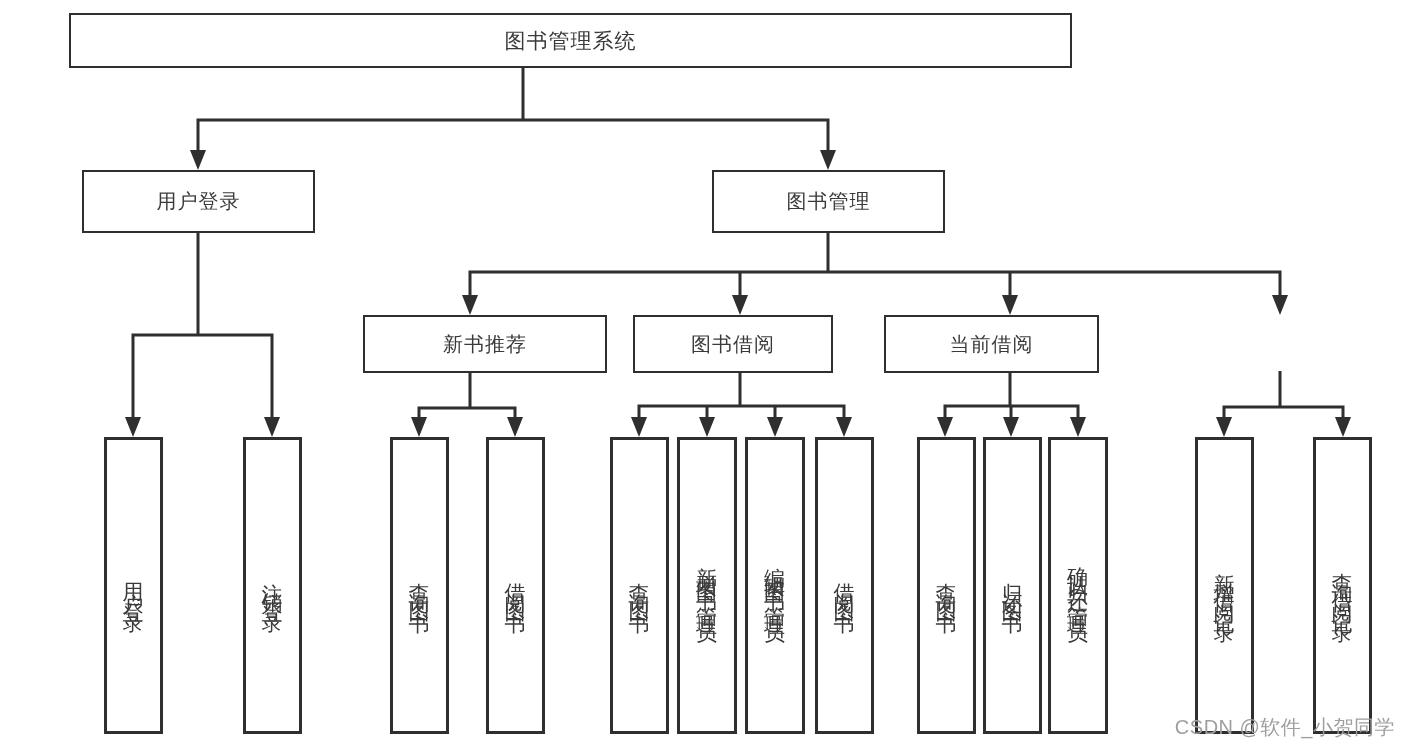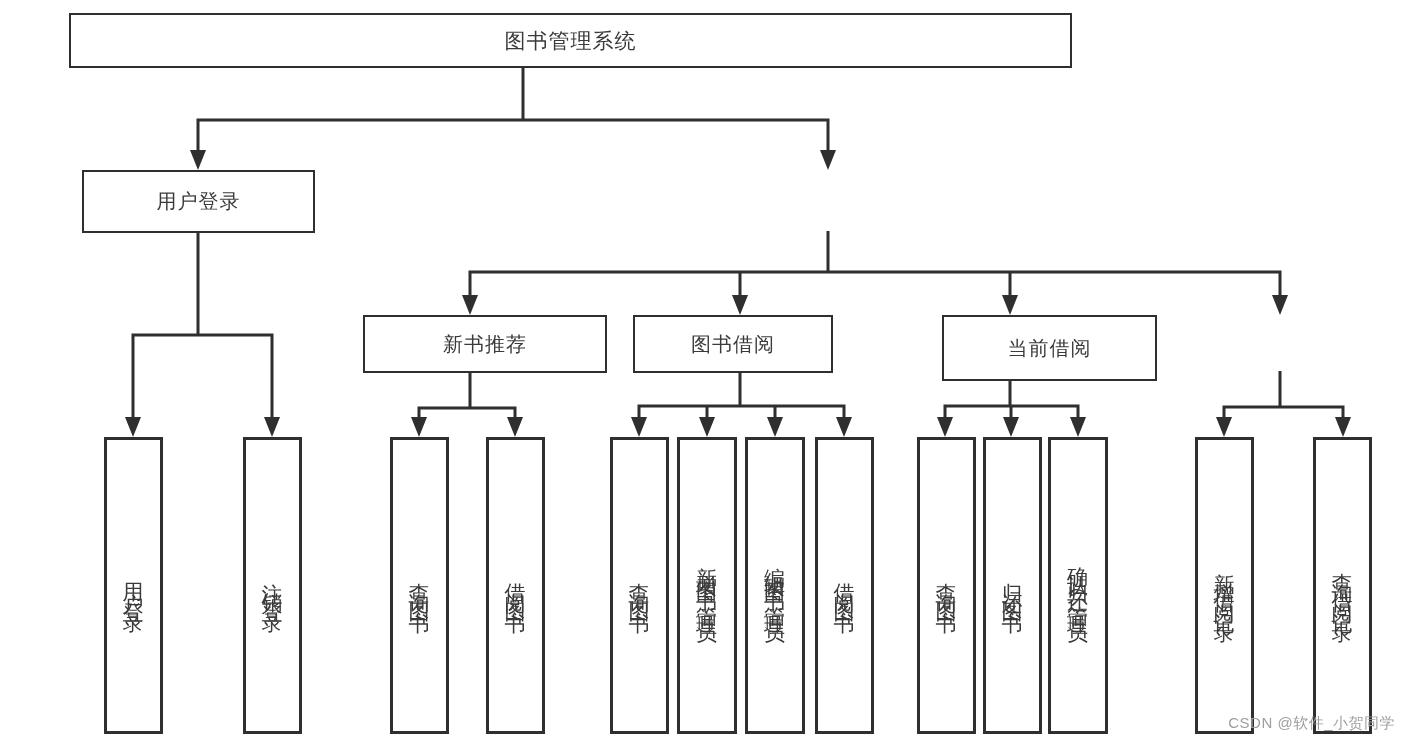--- a/index.html
+++ b/index.html
@@ -38,21 +38,21 @@
     text-orientation:mixed;
     font-size:21px;
     letter-spacing:10px;
     line-height:1;
   }
   .node.leaf.long{letter-spacing:8px;}
   .watermark{
     position:absolute;
     right:10px;top:714px;
     color:var(--wm);
-    font-size:15px;
+    font-size:20px;
     letter-spacing:0.5px;
     z-index:5;
     white-space:nowrap;
   }
 </style>
 </head>
 <body>
 
 <div class="canvas">
 
@@ -92,28 +92,31 @@
     <polygon points="1335,417 1351,417 1343,437"></polygon>
   </svg>
 
   <div class="node root" style="left:22px;top:13px;width:1003px;height:55px">
     <span>图书管理系统</span>
   </div>
 
   <div class="node" style="left:82px;top:170px;width:233px;height:63px">
     <span>用户登录</span>
   </div>
+  <div class="node" style="left:712px;top:170px;width:233px;height:63px">
+    <span>图书管理</span>
+  </div>
 
   <div class="node" style="left:363px;top:315px;width:244px;height:58px">
     <span>新书推荐</span>
   </div>
   <div class="node" style="left:633px;top:315px;width:200px;height:58px">
     <span>图书借阅</span>
   </div>
-  <div class="node" style="left:942px;top:315px;width:215px;height:66px">
+  <div class="node" style="left:884px;top:315px;width:215px;height:58px">
     <span>当前借阅</span>
   </div>
 
   <div class="node leaf" style="left:104px">
     <span>用户登录</span>
   </div>
   <div class="node leaf" style="left:243px">
     <span>注销登录</span>
   </div>
 

